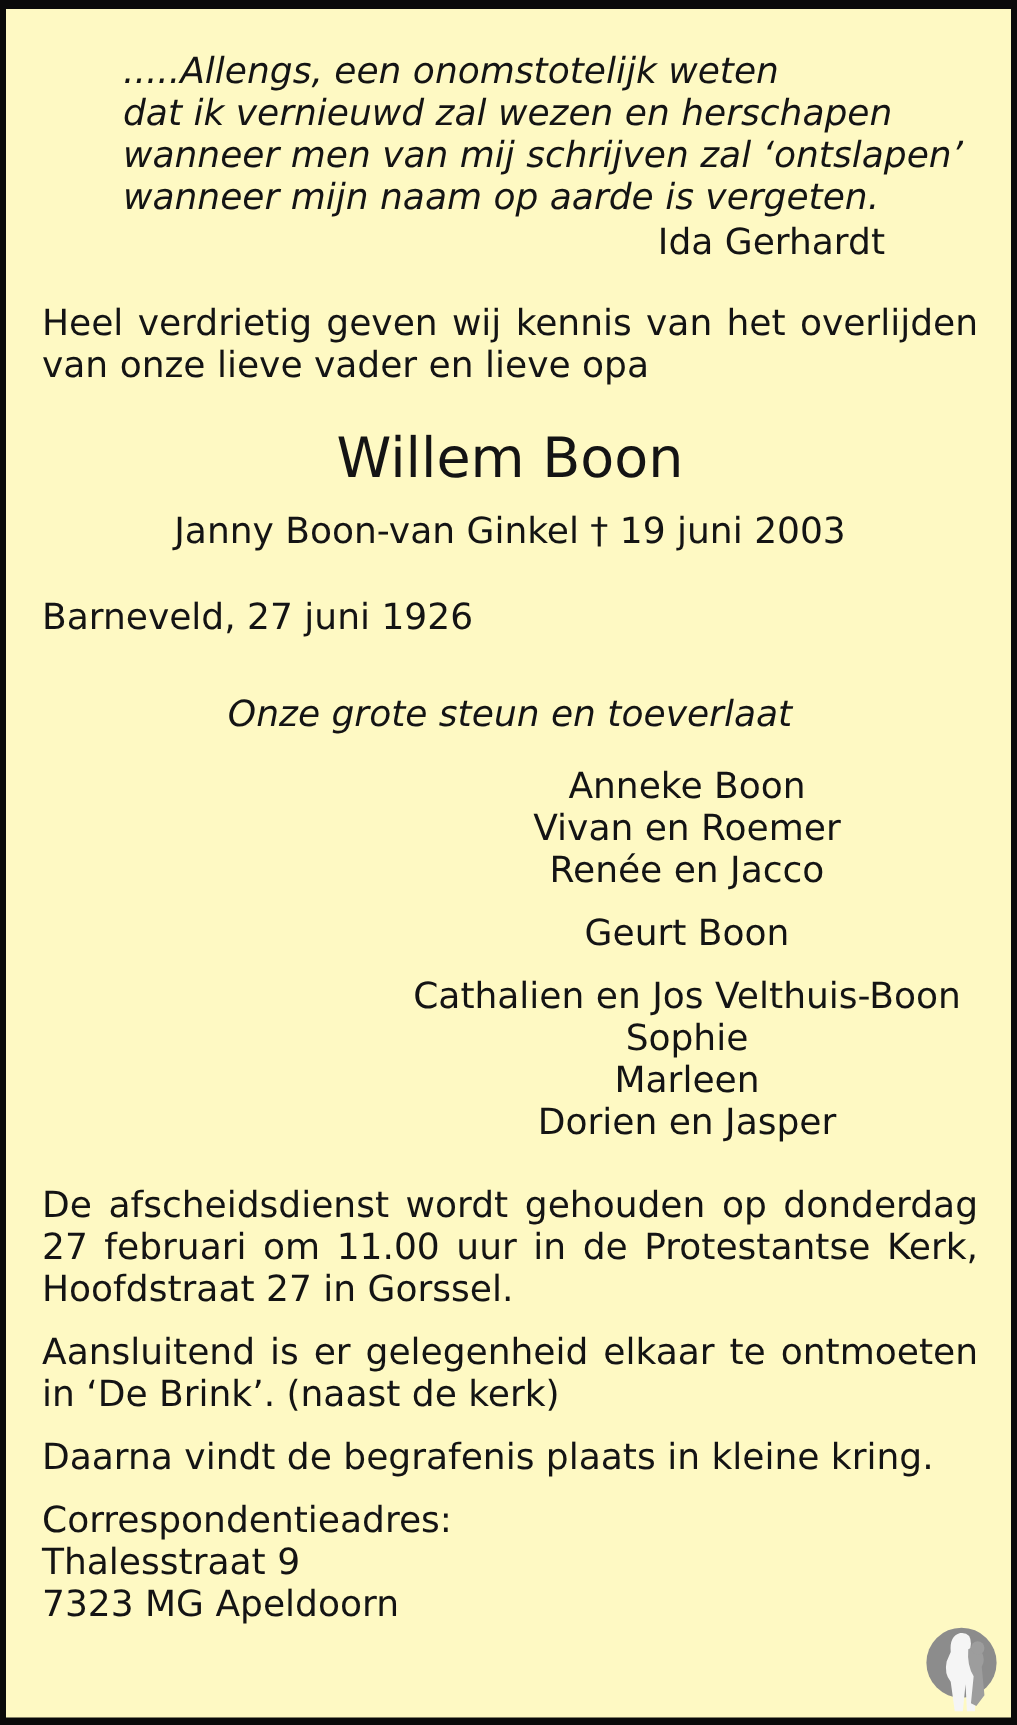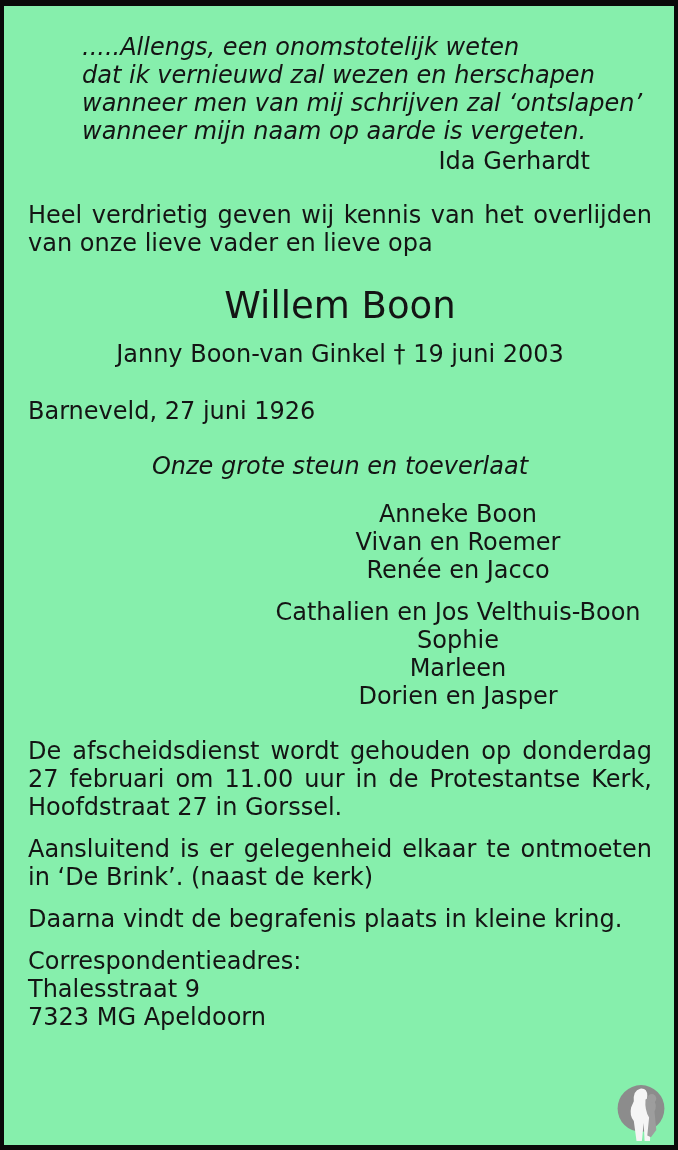--- a/index.html
+++ b/index.html
@@ -5,21 +5,21 @@
   html, body {
     margin: 0;
     padding: 0;
     background: #ffffff;
   }
   .page {
     position: relative;
     box-sizing: border-box;
     width: 678px;
     height: 1150px;
-    background: #86efac;
+    background: #fef9c3;
     border-style: solid;
     border-color: #0a0a0a;
     border-width: 6px 4px 5px 4px;
     overflow: hidden;
     font-family: "DejaVu Sans", sans-serif;
     color: #141414;
   }
   .content {
     box-sizing: border-box;
     width: 100%;
@@ -54,21 +54,21 @@
   .spouse {
     margin-top: 11px;
     text-align: center;
   }
   .dates-row {
     margin-top: 29px;
     display: flex;
     justify-content: space-between;
   }
   .tribute {
-    margin-top: 27px;
+    margin-top: 37px;
     text-align: center;
     font-style: italic;
   }
   .family {
     margin-top: 20px;
     margin-left: 236px;
     text-align: center;
   }
   .family-group { margin-top: 14px; }
   .family-group:first-child { margin-top: 0; }
@@ -112,20 +112,23 @@
 
     <div class="tribute">Onze grote steun en toeverlaat</div>
 
     <div class="family">
       <div class="family-group">
         <div>Anneke Boon</div>
         <div class="italic">Vivan en Roemer</div>
         <div class="italic">Renée en Jacco</div>
       </div>
       <div class="family-group">
+        <div>Geurt Boon</div>
+      </div>
+      <div class="family-group">
         <div>Cathalien en Jos Velthuis-Boon</div>
         <div class="italic">Sophie</div>
         <div class="italic">Marleen</div>
         <div class="italic">Dorien en Jasper</div>
       </div>
     </div>
 
     <div class="service-paragraph first">De afscheidsdienst wordt gehouden op donderdag 27 februari om 11.00 uur in de Protestantse Kerk, Hoofdstraat 27 in Gorssel.</div>
     <div class="service-paragraph">Aansluitend is er gelegenheid elkaar te ontmoeten in ‘De Brink’. (naast de kerk)</div>
     <div class="service-paragraph">Daarna vindt de begrafenis plaats in kleine kring.</div>

